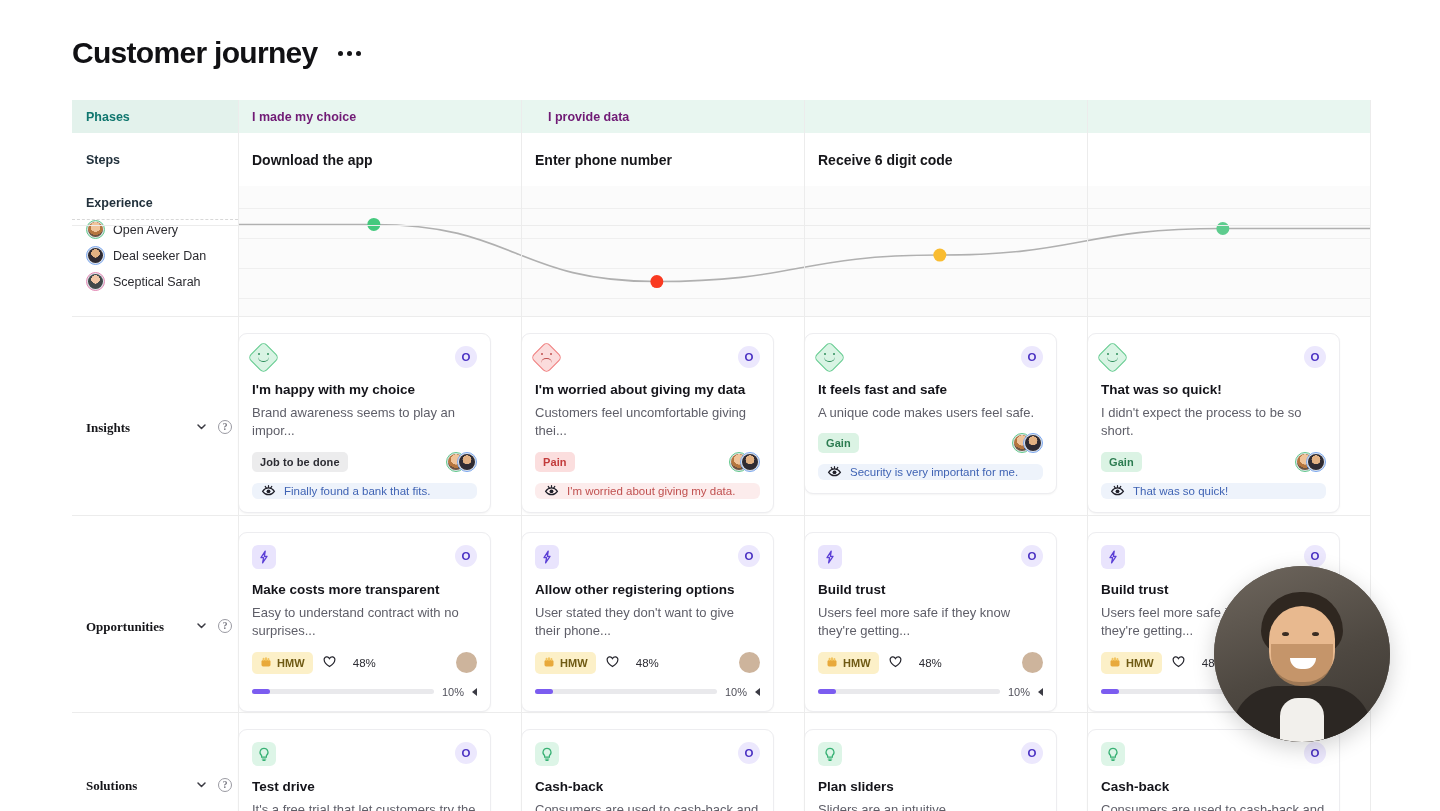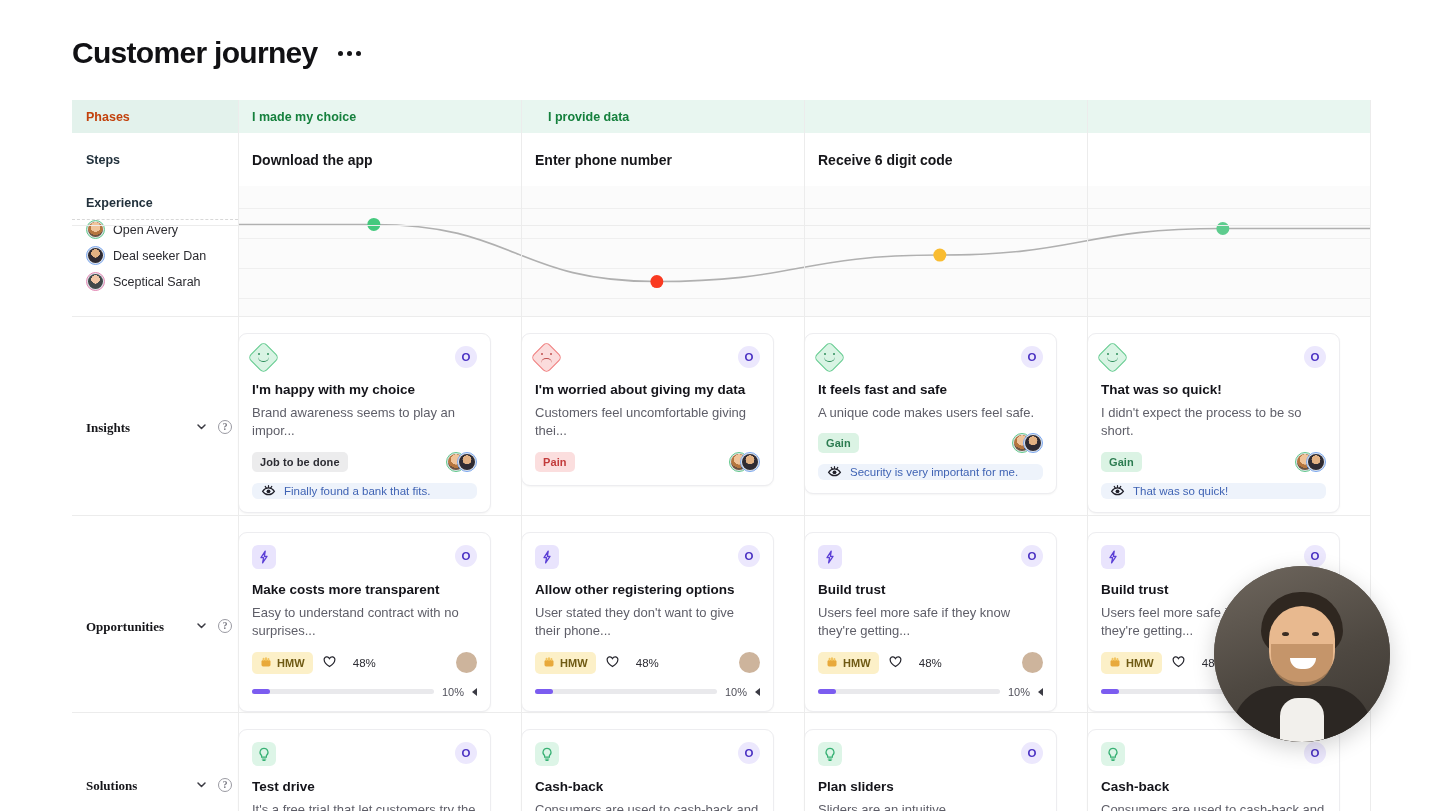--- a/index.html
+++ b/index.html
@@ -37,24 +37,24 @@
   }
   .colsep { position: absolute; top: 0; width: 1px; background: #ececec; }
 
   
   .phase-band {
     position: relative; height: 33px;
     display: flex;
   }
   .phase-cell {
     display: flex; align-items: center;
-    font-size: 12.5px; font-weight: 600; color: #15803d;
+    font-size: 12.5px; font-weight: 600; color: #701a75;
     padding-left: 14px;
   }
-  .phase-cell.lbl { width: 166px; background: #e3f2ec; color: #c2410c; }
+  .phase-cell.lbl { width: 166px; background: #e3f2ec; color: #0f766e; }
   .phase-cell.p1  { width: 296px; background: #e8f6f0; }
   .phase-cell.p2  { width: 836px; background: #e8f6f0; }
 
   .steps-band { position: relative; height: 53px; display: flex; background:#fff; }
   .steps-cell { display: flex; align-items: center; padding-left: 14px; }
   .steps-cell.lbl  { width: 166px; font-size: 12.5px; font-weight: 600; color:#22313c; }
   .steps-cell.step { width: 283px; font-size: 14px; font-weight: 700; color:#16161a; }
 
   .dotted {
     position: absolute; left: 0; top: 86px; width: 166px;
@@ -375,20 +375,28 @@
                   <span class="tag pain">Pain</span>
                   <span class="avatar-stack">
                     <span class="avatar ring-green">
                       <span class="face f1"></span>
                     </span>
                     <span class="avatar ring-blue">
                       <span class="face f2"></span>
                     </span>
                   </span>
                 </div>
+                <div class="quote pink">
+                  <span><svg width="15" height="14" viewBox="0 0 15 14">
+                      <path d="M1.6 8.3c1.6-2.3 3.6-3.5 5.9-3.5s4.3 1.2 5.9 3.5c-1.6 2.3-3.6 3.4-5.9 3.4S3.2 10.6 1.6 8.3z" fill="none" stroke="#20202a" stroke-width="1.2"></path>
+                      <circle cx="7.5" cy="8.3" r="1.9" fill="#20202a"></circle>
+                      <path d="M4.2 3.4l1.1 1.6M7.5 2.6v1.9M10.8 3.4l-1.1 1.6" stroke="#20202a" stroke-width="1.2" stroke-linecap="round"></path>
+                    </svg></span>
+                  <span>I'm worried about giving my data.</span>
+                </div>
               </div>
             </div>
             <div class="card-slot">
               <div class="card">
                 <div class="card-top">
                   <div class="ic-diamond ">
                     <div class="mouth-wrap">
                       <div class="smiley ">
                         <span class="eye l"></span>
                         <span class="eye r"></span>

